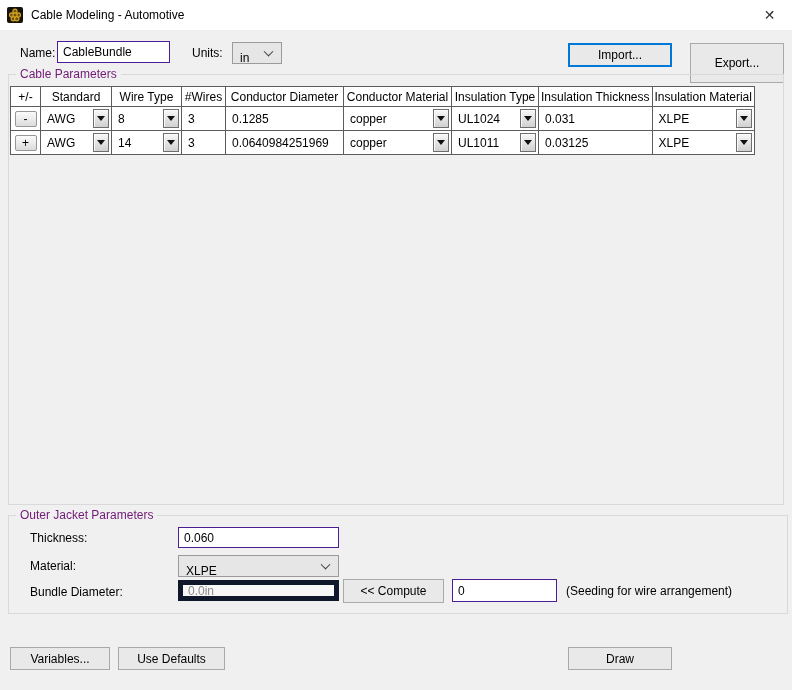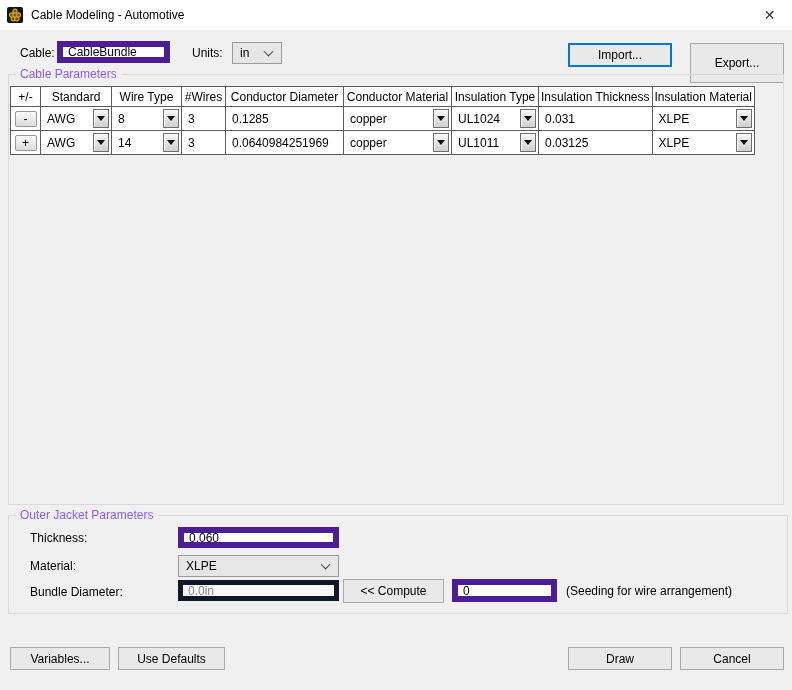--- a/index.html
+++ b/index.html
@@ -24,42 +24,42 @@
     font-size:14px; color:#333; cursor:default;
   }
   
   .btn {
     position:absolute; background:#e9e9e9; border:1px solid #a9a9a9;
     display:flex; align-items:center; justify-content:center;
     font-size:12px; color:#000; cursor:default;
   }
   .btn.default { border:2px solid #0078d7; }
   .tbox {
-    position:absolute; background:#fff; border:6px solid #4c1d95;
+    position:absolute; background:#fff; border:1px solid #4c1d95;
     font-family:"Liberation Sans", sans-serif; font-size:12px; color:#000;
     padding:0 5px; outline:none;
   }
   .tbox:disabled {
     background:#f7f7f7; border:5px solid #0f172a; color:#8b8b8b;
   }
   .label { position:absolute; font-size:12px; color:#000; white-space:nowrap; }
   .combo10 {
     position:absolute; background:#e6e6e6; border:1px solid #9b9b9b;
-    display:flex; align-items:center; padding:8px 7px; cursor:default;
+    display:flex; align-items:flex-start; padding:8px 7px; cursor:default;
   }
   .chev {
     position:absolute; right:9px; top:50%; width:7px; height:7px;
     border-right:1px solid #3c3c3c; border-bottom:1px solid #3c3c3c;
     transform:translateY(-70%) rotate(45deg);
   }
   
   .groupbox { position:absolute; border:1px solid #d9d9d9; }
   .grouplabel {
     position:absolute; top:-8px; left:7px; background:#f0f0f0;
-    padding:0 4px; font-size:12px; color:#8b5cf6; white-space:nowrap;
+    padding:0 4px; font-size:12px; color:#701a75; white-space:nowrap;
   }
   
   table.ptable {
     position:absolute; left:10px; top:86px;
     border-collapse:collapse; table-layout:fixed;
     font-size:12px; background:#fff;
   }
   .ptable th, .ptable td {
     border:1px solid #5c5c5c; background:#fff; font-weight:normal;
     overflow:hidden; white-space:nowrap;
@@ -102,21 +102,21 @@
         <circle cx="11.4" cy="8" r="2.1"></circle>
         <circle cx="8" cy="8" r="2.1"></circle>
         <circle cx="6.2" cy="11.8" r="2.1"></circle>
         <circle cx="9.8" cy="11.8" r="2.1"></circle>
       </g>
     </svg>
     <span class="title-text">Cable Modeling - Automotive</span>
     <div class="close-btn">✕</div>
   </div>
 
-  <span class="label" style="left:20px; top:46px;">Cable:</span>
+  <span class="label" style="left:20px; top:46px;">Name:</span>
   <input class="tbox" style="left: 57px; top: 41px; width: 113px; height: 22px;" value="CableBundle">
   <span class="label" style="left:192px; top:46px;">Units:</span>
   <div class="combo10" style="left:232px; top:42px; width:50px; height:22px;">
     <span>in</span>
     <span class="chev"></span>
   </div>
   <button class="btn default" style="left:568px; top:43px; width:104px; height:24px;">Import...</button>
   <button class="btn" style="left:690px; top:43px; width:94px; height:40px;">Export...</button>
 
   <div class="groupbox" style="left:8px; top:74px; width:776px; height:431px;">
@@ -239,15 +239,14 @@
 
   <span class="label" style="left:30px; top:585px;">Bundle Diameter:</span>
   <input class="tbox" disabled="" style="left: 178px; top: 580px; width: 161px; height: 21px;" value="0.0in">
   <button class="btn" style="left:343px; top:579px; width:101px; height:24px;">&lt;&lt; Compute</button>
   <input class="tbox" style="left: 452px; top: 579px; width: 105px; height: 23px;" value="0">
   <span class="label" style="left:566px; top:584px;">(Seeding for wire arrangement)</span>
 
   <button class="btn" style="left:10px; top:647px; width:100px; height:23px;">Variables...</button>
   <button class="btn" style="left:568px; top:647px; width:104px; height:23px;">Draw</button>
   <button class="btn" style="left:118px; top:647px; width:107px; height:23px;">Use Defaults</button>
-  <button class="btn" style="left:680px; top:647px; width:104px; height:23px;">Cancel</button>
 
 </div>
 
 </body></html>

